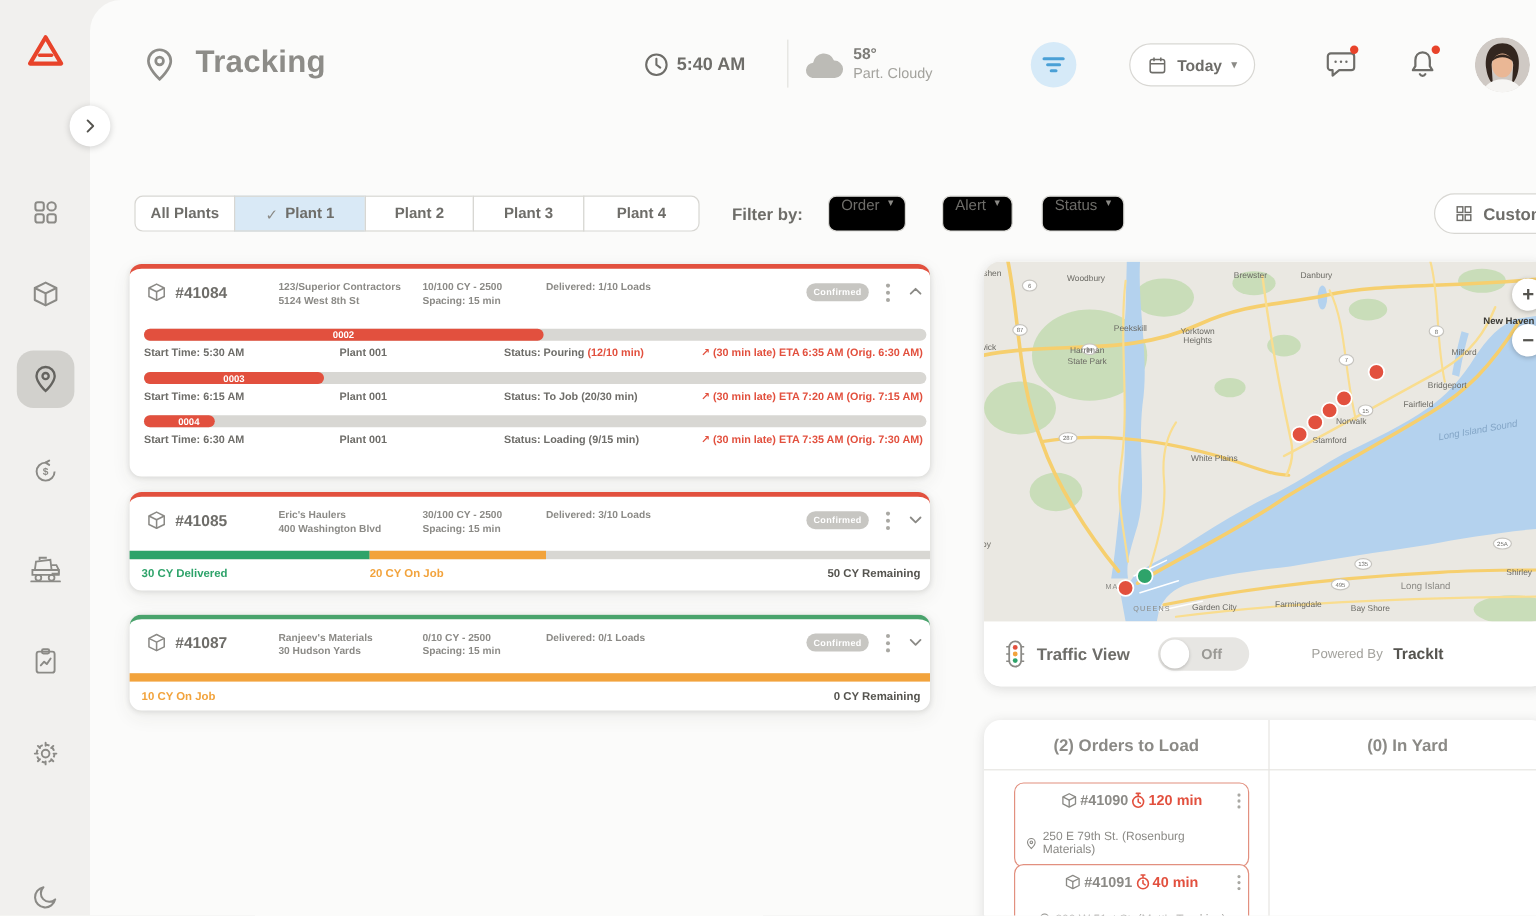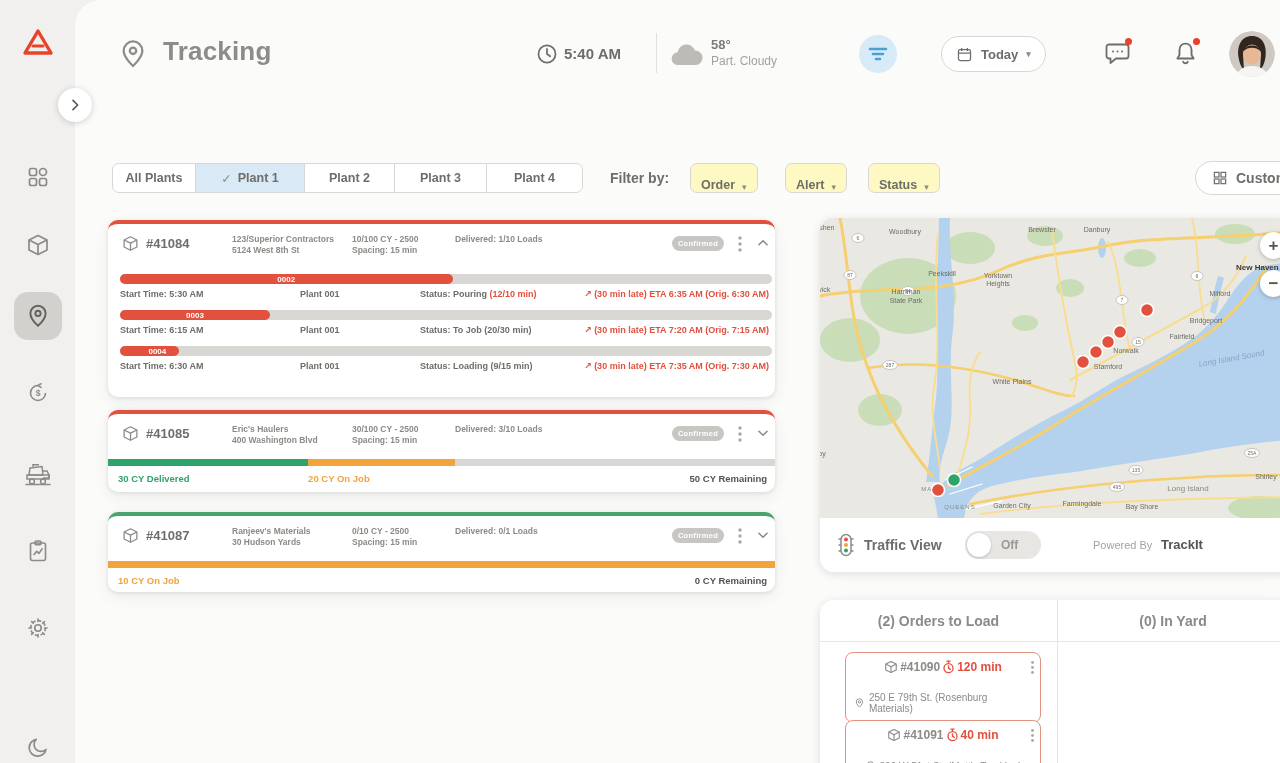--- a/index.html
+++ b/index.html
@@ -25,42 +25,42 @@
 .icon-btn{position:absolute;background:none;border:none;cursor:pointer}
 .ndot{position:absolute;width:7px;height:7px;border-radius:50%;background:#e8432a}
 .avatar{position:absolute;left:1154px;top:31px;width:46px;height:46px;border-radius:50%;overflow:hidden;cursor:pointer}
 
 .tabs{position:absolute;left:37px;top:163px;display:flex}
 .seg{height:30px;border:1px solid #d8d7d3;margin-left:-1px;display:flex;align-items:center;justify-content:center;gap:6px;font-size:12.5px;font-weight:700;color:#6e6d69;background:#fff;cursor:pointer}
 .seg:first-child{border-radius:7px 0 0 7px;margin-left:0}
 .seg:last-child{border-radius:0 7px 7px 0}
 .seg.sel{background:#d9e9f6}
 .filter-label{position:absolute;left:535px;top:163px;height:30px;line-height:30px;font-size:14px;font-weight:700;color:#6e6d69}
-.dd{position:absolute;top:163px;height:30px;border:1px solid #d8d7d3;border-radius:7px;background:#fef9c3;display:flex;align-items:flex-end;gap:7px;padding:0 10px;font-size:12.5px;font-weight:700;color:#6e6d69;cursor:pointer}
+.dd{position:absolute;top:163px;height:30px;border:1px solid #d8d7d3;border-radius:7px;background:#000000;display:flex;align-items:flex-start;gap:7px;padding:0 10px;font-size:12.5px;font-weight:400;color:#6e6d69;cursor:pointer}
 .caret{font-size:9px;color:#8b8a86}
 .customize-btn{position:absolute;left:1120px;top:161px;height:34px;border:1px solid #d8d7d3;border-radius:17px;background:#fff;display:flex;align-items:center;gap:8px;padding:0 16px;font-size:14px;font-weight:700;color:#6e6d69;cursor:pointer}
 
 .order-card{position:absolute;left:33px;width:667px;background:#fff;border-radius:10px;border-top:4px solid #e2503e;box-shadow:0 1px 4px rgba(50,50,45,.12),0 5px 16px rgba(50,50,45,.07)}
 .order-card.green{border-top-color:#49a36c}
 .ch{position:relative;height:40px}
 .ch .cube{position:absolute;left:14px;top:11px}
 .ch .oid{position:absolute;left:38px;top:12px;font-size:13px;font-weight:700;color:#6e6d69}
 .meta{font-size:8.5px;font-weight:700;color:#8b8a86;line-height:11px}
 .ch .cust{position:absolute;left:124px;top:10px}
 .ch .qty{position:absolute;left:244px;top:10px}
 .ch .delv{position:absolute;left:347px;top:10px}
 .badge{position:absolute;left:564px;top:12px;width:52px;height:15px;border-radius:8px;background:#c7c6c2;color:#fff;font-size:7.5px;font-weight:700;display:flex;align-items:center;justify-content:center;letter-spacing:.3px}
 .kebab{position:absolute;left:630px;top:12px;cursor:pointer}
 .chev{position:absolute;left:648px;top:12px;cursor:pointer}
 .loads{padding:2px 3px 12px 12px}
 .bar{height:10px;background:#d8d7d3;border-radius:5px;position:relative;margin-top:8px}
 .fill{position:absolute;left:0;top:0;bottom:0;border-radius:5px;background:#e2503e;display:flex;align-items:center;justify-content:center;color:#fff;font-size:8px;font-weight:700}
 .ll{position:relative;height:13px;margin-top:5px;font-size:9px;font-weight:700;color:#6e6d69}
 .ll .l1{position:absolute;left:0}
-.ll .l2{position:absolute;left:180px}
+.ll .l2{position:absolute;left:163px}
 .ll .l3{position:absolute;left:300px}
 .ll .l4{position:absolute;right:3px;color:#e2503e}
 .redtxt{color:#e2503e}
 .wbar{height:7px;display:flex;background:#d8d7d3;margin-top:5px}
 .seg-g{background:#2ea36a;height:100%}
 .seg-o{background:#f2a33c;height:100%}
 .wlabels{position:relative;height:14px;margin-top:7px;font-size:9.5px;font-weight:700}
 .wl-a{position:absolute;left:10px;color:#2ea36a}
 .wl-o{position:absolute;color:#f2a33c}
 .wl-r{position:absolute;right:8px;color:#55544f}

